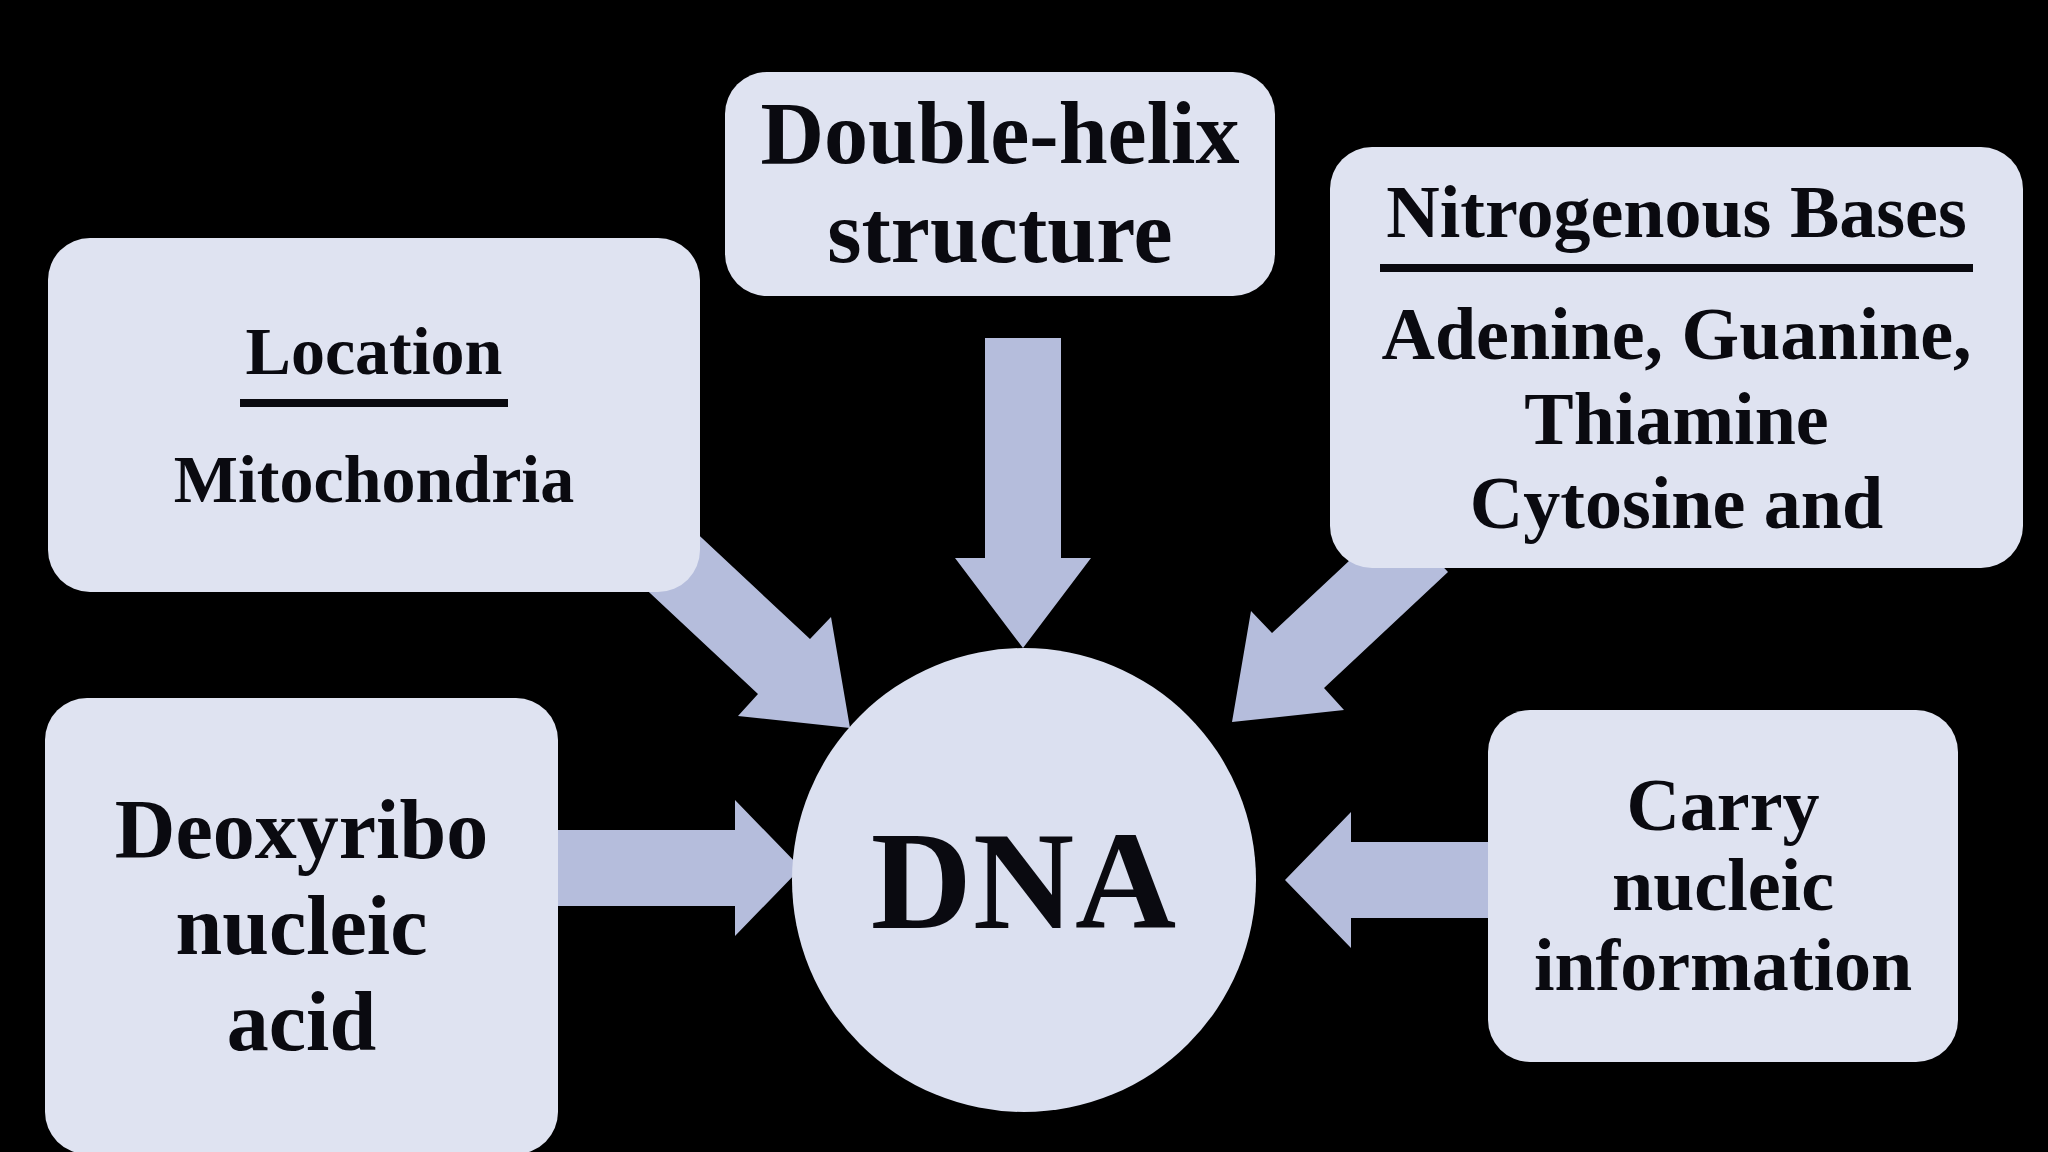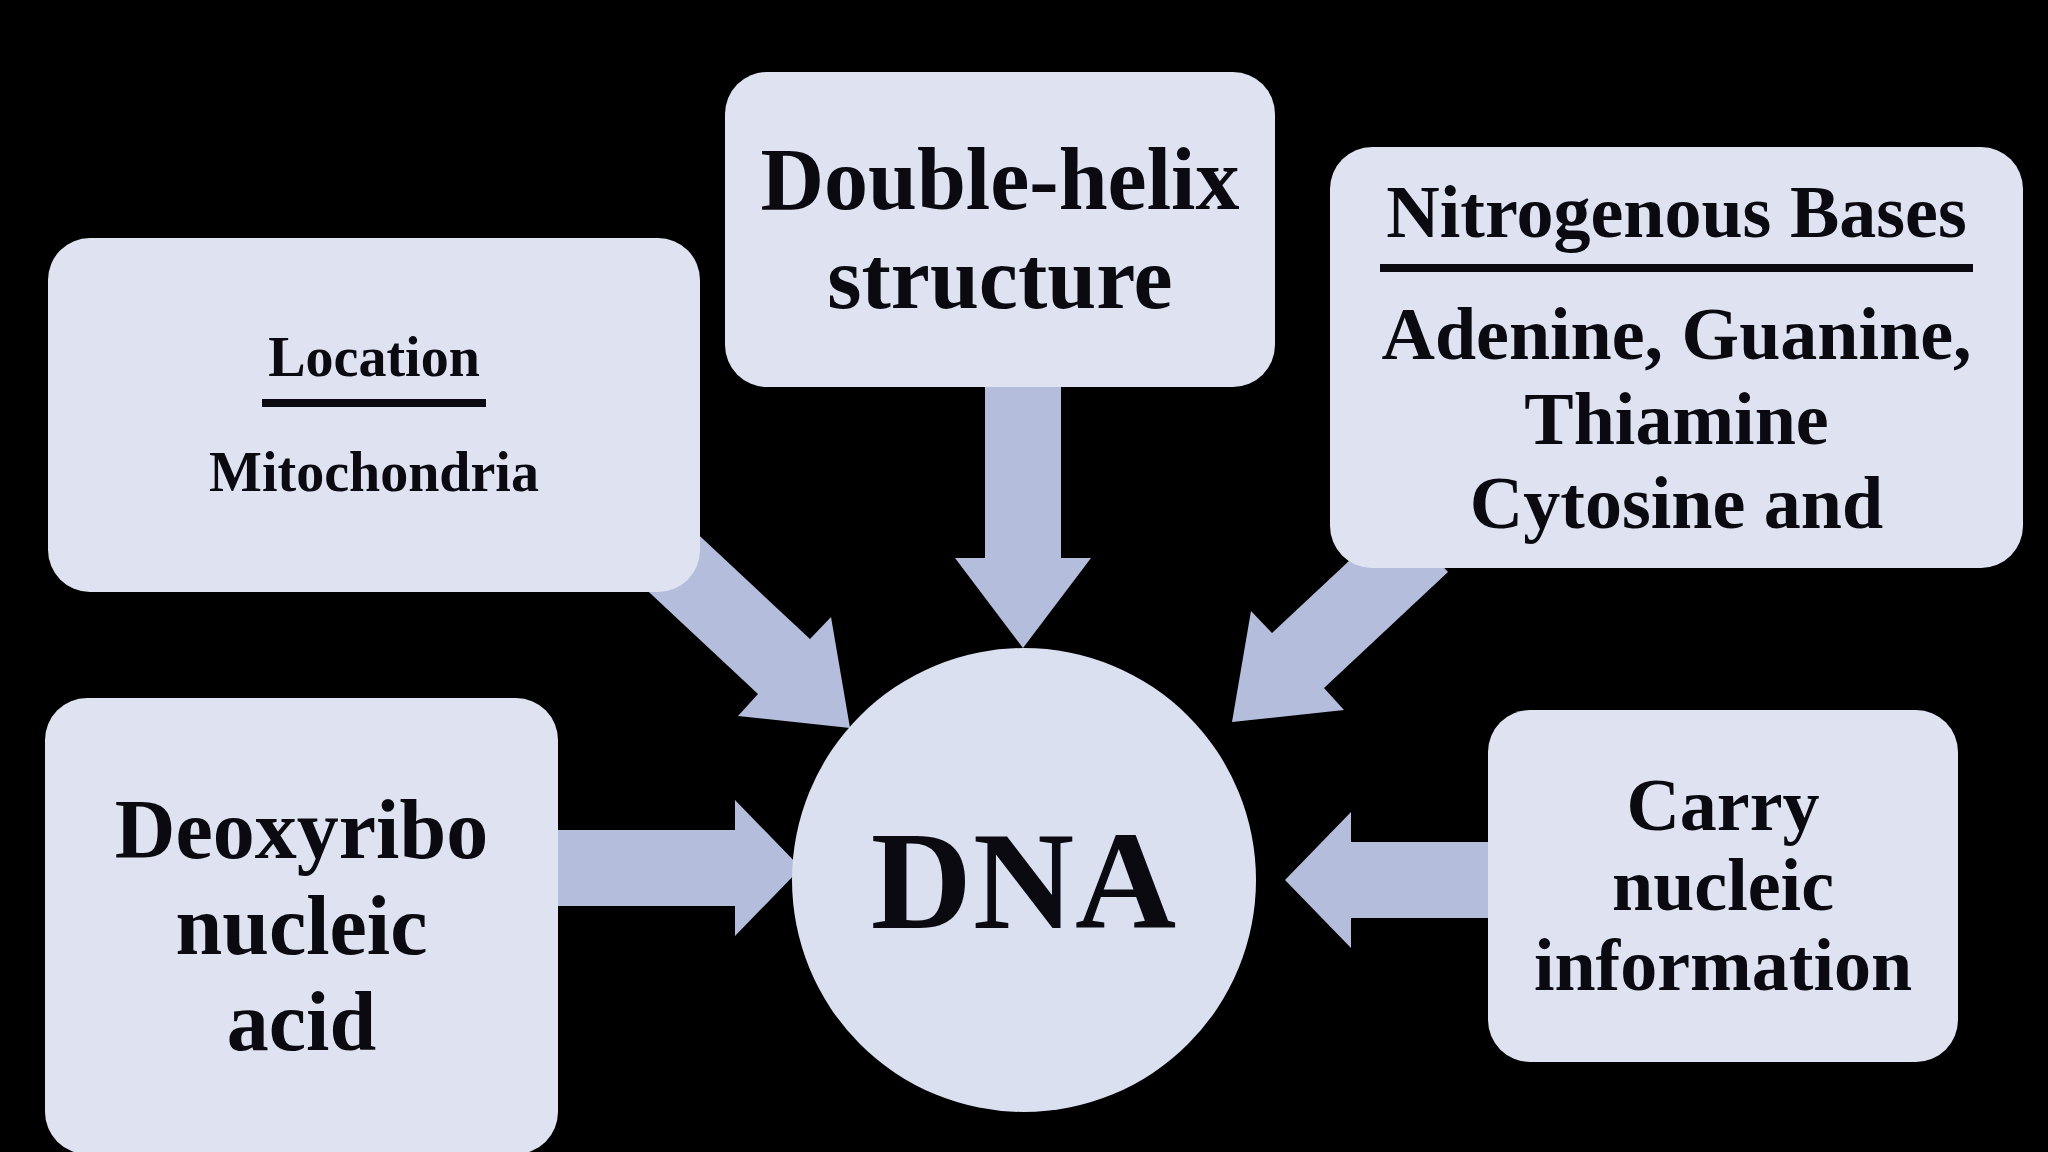--- a/index.html
+++ b/index.html
@@ -28,23 +28,23 @@
     display:flex;flex-direction:column;
     align-items:center;justify-content:center;
     text-align:center;
   }
   .node .heading{
     display:inline-block;
     border-bottom:8px solid var(--text);
     padding:0 6px 10px 6px;
   }
   .line{white-space:nowrap;}
-  #location-box{left:48px;top:238px;width:652px;height:354px;font-size:56px;line-height:1.1;gap:9px;}
+  #location-box{left:48px;top:238px;width:652px;height:354px;font-size:68px;line-height:1.1;gap:9px;}
   #location-box .heading{margin-bottom:26px;}
-  #helix-box{left:725px;top:72px;width:550px;height:315px;font-size:88px;line-height:1.12;}
+  #helix-box{left:725px;top:72px;width:550px;height:224px;font-size:88px;line-height:1.12;}
   #bases-box{left:1330px;top:147px;width:693px;height:421px;font-size:74px;line-height:1.14;}
   #bases-box .heading{margin-bottom:20px;}
   #deoxy-box{left:45px;top:698px;width:513px;height:456px;font-size:84px;line-height:1.14;}
   #carry-box{left:1488px;top:710px;width:470px;height:352px;font-size:74px;line-height:1.08;justify-content:center;}
   #dna-circle{
     left:792px;top:648px;width:464px;height:464px;
     border-radius:50%;
     background:var(--circle-fill);
     font-size:140px;
     letter-spacing:1px;

